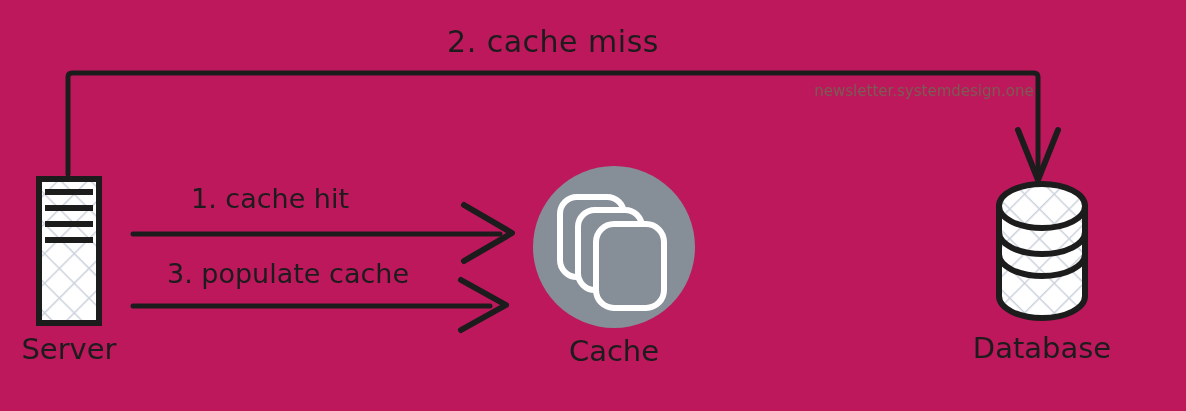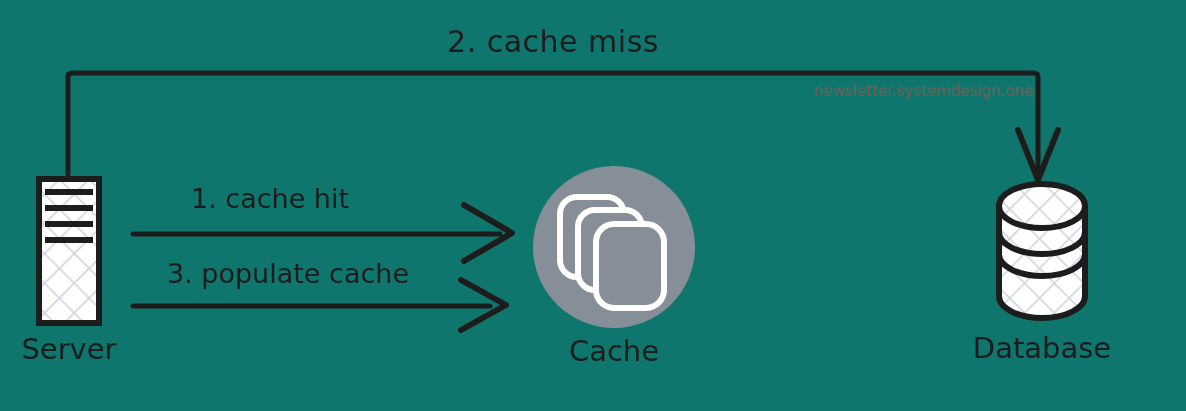--- a/index.html
+++ b/index.html
@@ -7,21 +7,21 @@
     padding: 0;
     background: #ffffff;
   }
   body {
     font-family: "DejaVu Sans", sans-serif;
   }
   #canvas {
     position: relative;
     width: 1186px;
     height: 411px;
-    background: #0f766e;
+    background: #be185d;
     overflow: hidden;
   }
   #canvas svg.layer {
     position: absolute;
     left: 0;
     top: 0;
     width: 1186px;
     height: 411px;
   }
   .hand-text {

